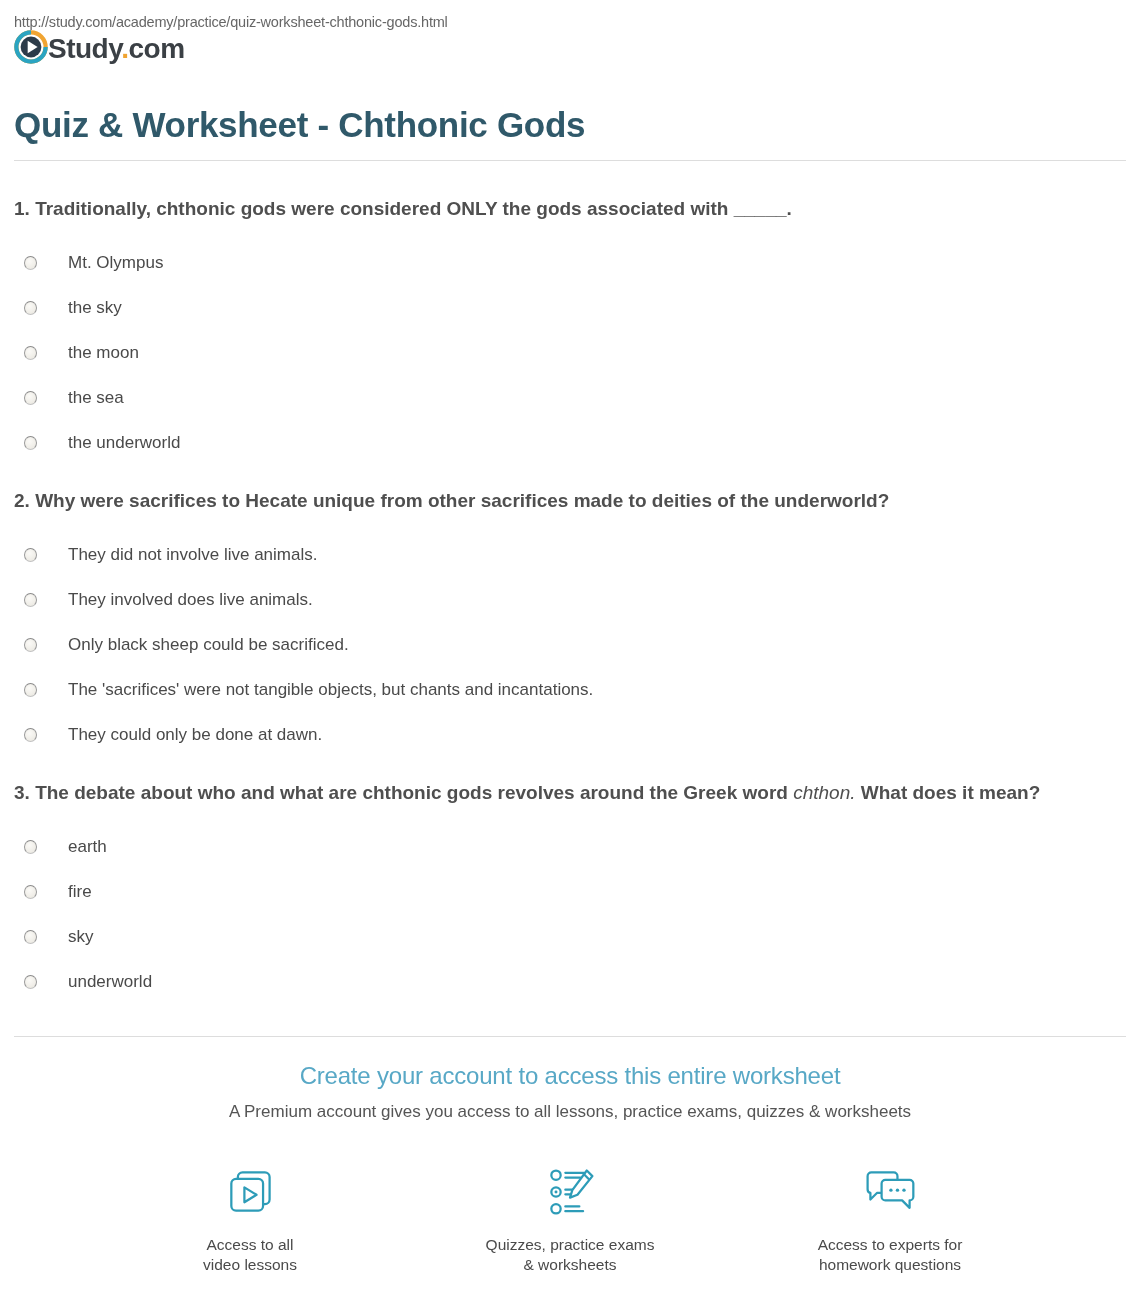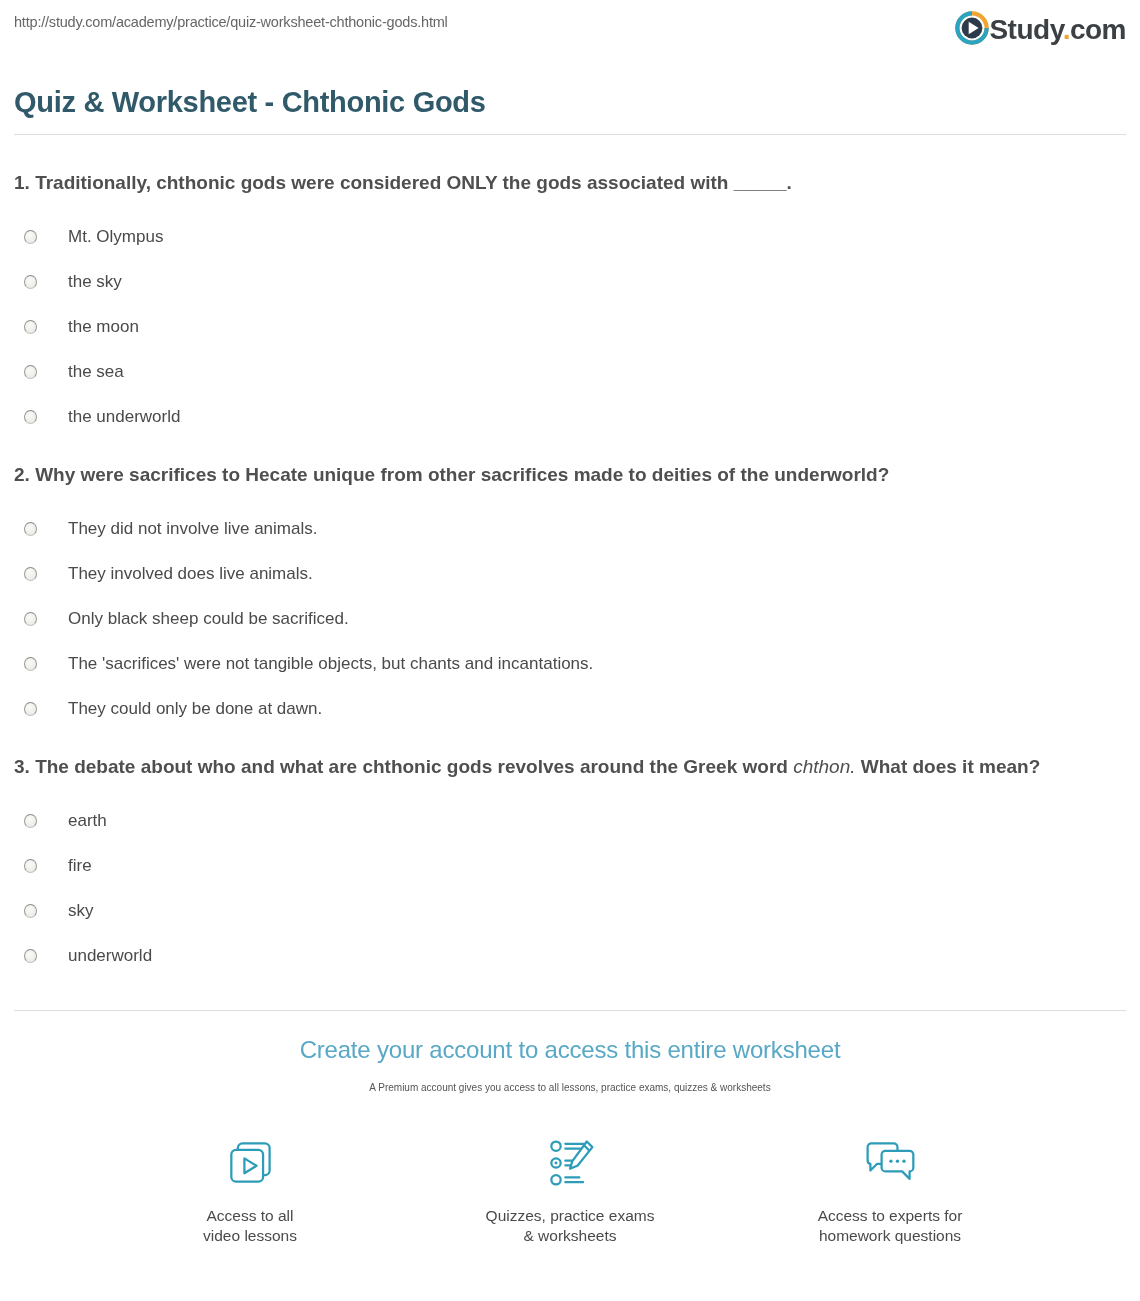--- a/index.html
+++ b/index.html
@@ -12,35 +12,36 @@
     color: #4a4a4a;
     padding: 0 14px;
   }
 
   
   .header {
     display: flex;
     justify-content: space-between;
     align-items: flex-start;
     padding-top: 11px;
+    flex-direction: column;
   }
   .url-text {
     font-size: 14.5px;
     color: #666;
     letter-spacing: -0.2px;
     padding-top: 3px;
   }
   .logo { display: flex; align-items: center; gap: 0; text-decoration: none; cursor: pointer; }
   .logo-text { font-size: 28px; font-weight: bold; color: #3b4045; letter-spacing: -0.5px; }
   .logo-dot { color: #f0a432; }
 
   
   .page-title {
     margin-top: 37px;
-    font-size: 29px;
+    font-size: 35px;
     font-weight: bold;
     color: #30596a;
     letter-spacing: -0.3px;
   }
   .rule {
     border: none;
     border-top: 1px solid #ddd;
     margin-top: 15px;
   }
 
@@ -79,22 +80,22 @@
   .cta { text-align: center; }
   .cta .rule { margin-top: 44px; }
   .cta-title {
     margin-top: 25px;
     font-size: 24px;
     font-weight: normal;
     color: #58a8c6;
     letter-spacing: -0.2px;
   }
   .cta-subtitle {
-    margin-top: 18px;
-    font-size: 10px;
+    margin-top: 12px;
+    font-size: 17px;
     color: #555;
   }
   .features {
     margin-top: 42px;
     display: flex;
     justify-content: center;
     align-items: flex-start;
     gap: 95px;
   }
   .feature {

